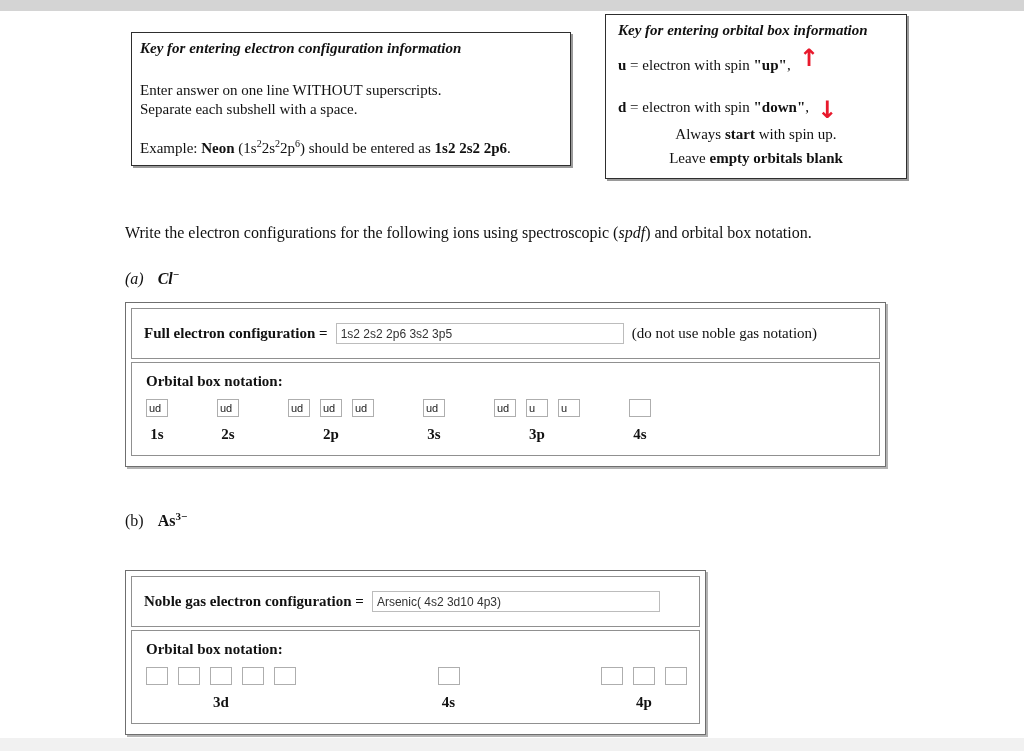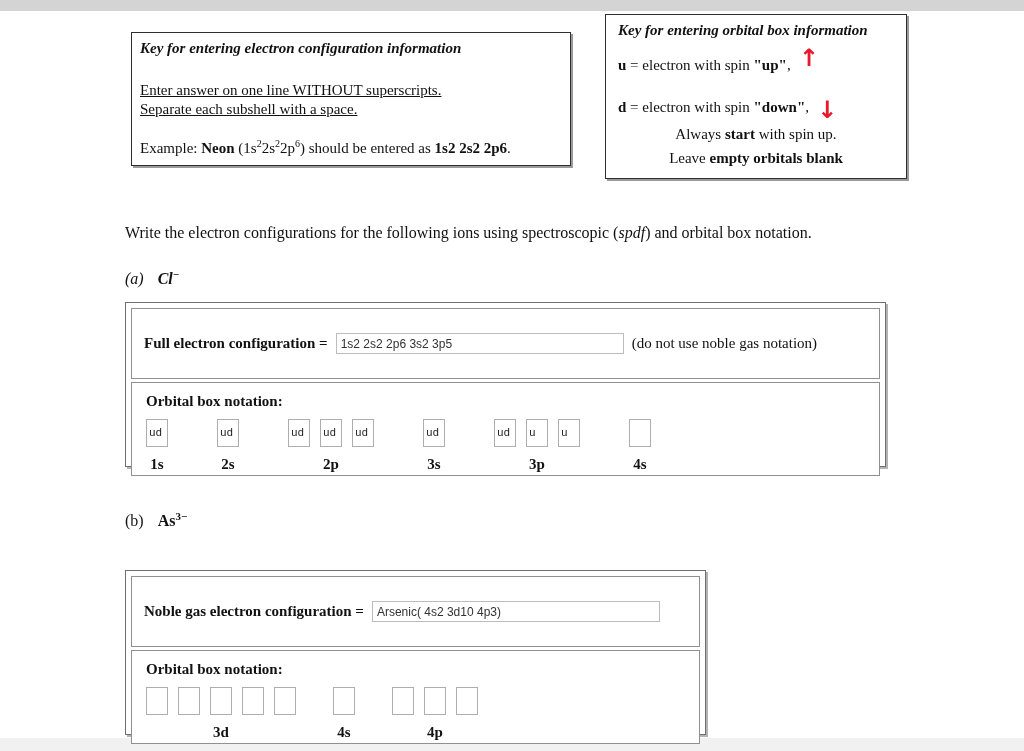--- a/index.html
+++ b/index.html
@@ -19,21 +19,21 @@
     position:absolute; background:#fff;
     border:1px solid #2e2e2e;
     box-shadow:2px 2px 0 #9a9a9a;
     font-size:15px;
   }
   .key-config { left:131px; top:32px; width:440px; height:134px; padding:7px 8px; }
   .key-orbital { left:605px; top:14px; width:302px; height:165px; padding:7px 12px; }
   .key-title { font-weight:bold; font-style:italic; font-size:15px; }
   .key-config .key-title { margin-bottom:24px; }
   .key-orbital .key-title { margin-bottom:14px; }
-  .key-line { line-height:19px;text-decoration:underline; }
+  .key-line { line-height:19px; }
   .key-example { margin-top:19px; }
   sup { font-size:10px; }
 
   .spin-line { position:relative; line-height:18px; }
   .spin-line.u { margin-bottom:21px; }
   .spin-line.d { margin-bottom:6px; }
   .arrow { font-family:"DejaVu Sans", sans-serif; font-size:24px; font-weight:bold; margin-left:8px; position:relative; display:inline-block; }
   .arrow.up { top:-4px; }
   .arrow.dn { top:6px; }
   .key-center { text-align:center; line-height:24px;font-family:Liberation Serif, serif; }
@@ -49,40 +49,40 @@
   
   .answer-box {
     position:absolute; background:#fff;
     border:1px solid #6f6f6f;
     box-shadow:2px 2px 0 #b3b3b3;
     padding:5px;
   }
   #box-a { left:125px; top:302px; width:761px; height:165px; }
   #box-b { left:125px; top:570px; width:581px; height:165px; }
   .panel { border:1px solid #909090; background:#fff; }
-  .config-panel { height:71px; display:flex; align-items:center; padding:0 8px 0 12px; margin-bottom:3px; }
+  .config-panel { height:51px; display:flex; align-items:center; padding:0 8px 0 12px; margin-bottom:3px; }
   .orbital-panel { height:94px; padding:10px 12px 0 14px; }
   .cfg-label { font-weight:bold; font-size:15px; white-space:nowrap; }
   .cfg-input {
     margin:0 8px; width:288px; height:21px;
     border:1px solid #bcbcbc; background:#fff;
     font-family:"Liberation Sans", sans-serif; font-size:12px; color:#333;
     padding:0 4px;
   }
   .cfg-note { font-size:15px; white-space:nowrap; }
   .orbital-title { font-weight:bold; font-size:15px; }
   .orbital-row { display:flex; margin-top:9px; align-items:flex-start; }
   .orbital-row.gap-a { gap:49px; }
-  .orbital-row.gap-b { gap:37px; }
+  .orbital-row.gap-b { gap:37px;justify-content:space-between; }
   .ogroup { display:flex; flex-direction:column; align-items:center; }
   .cells { display:flex; gap:10px; }
   .cell {
-    width:22px; height:28px;
+    width:22px; height:18px;
     border:1px solid #aeaeae; background:#fff;
-    font-family:Liberation Mono, monospace; font-size:11px; color:#222;
+    font-family:Liberation Sans, sans-serif; font-size:11px; color:#222;
     padding:0 0 0 2px;
   }
   .glabel { margin-top:9px; font-weight:bold; font-size:15px; }
 </style>
 </head>
 <body>
 
 <div class="topbar"></div>
 <div class="bottombar"></div>
 

